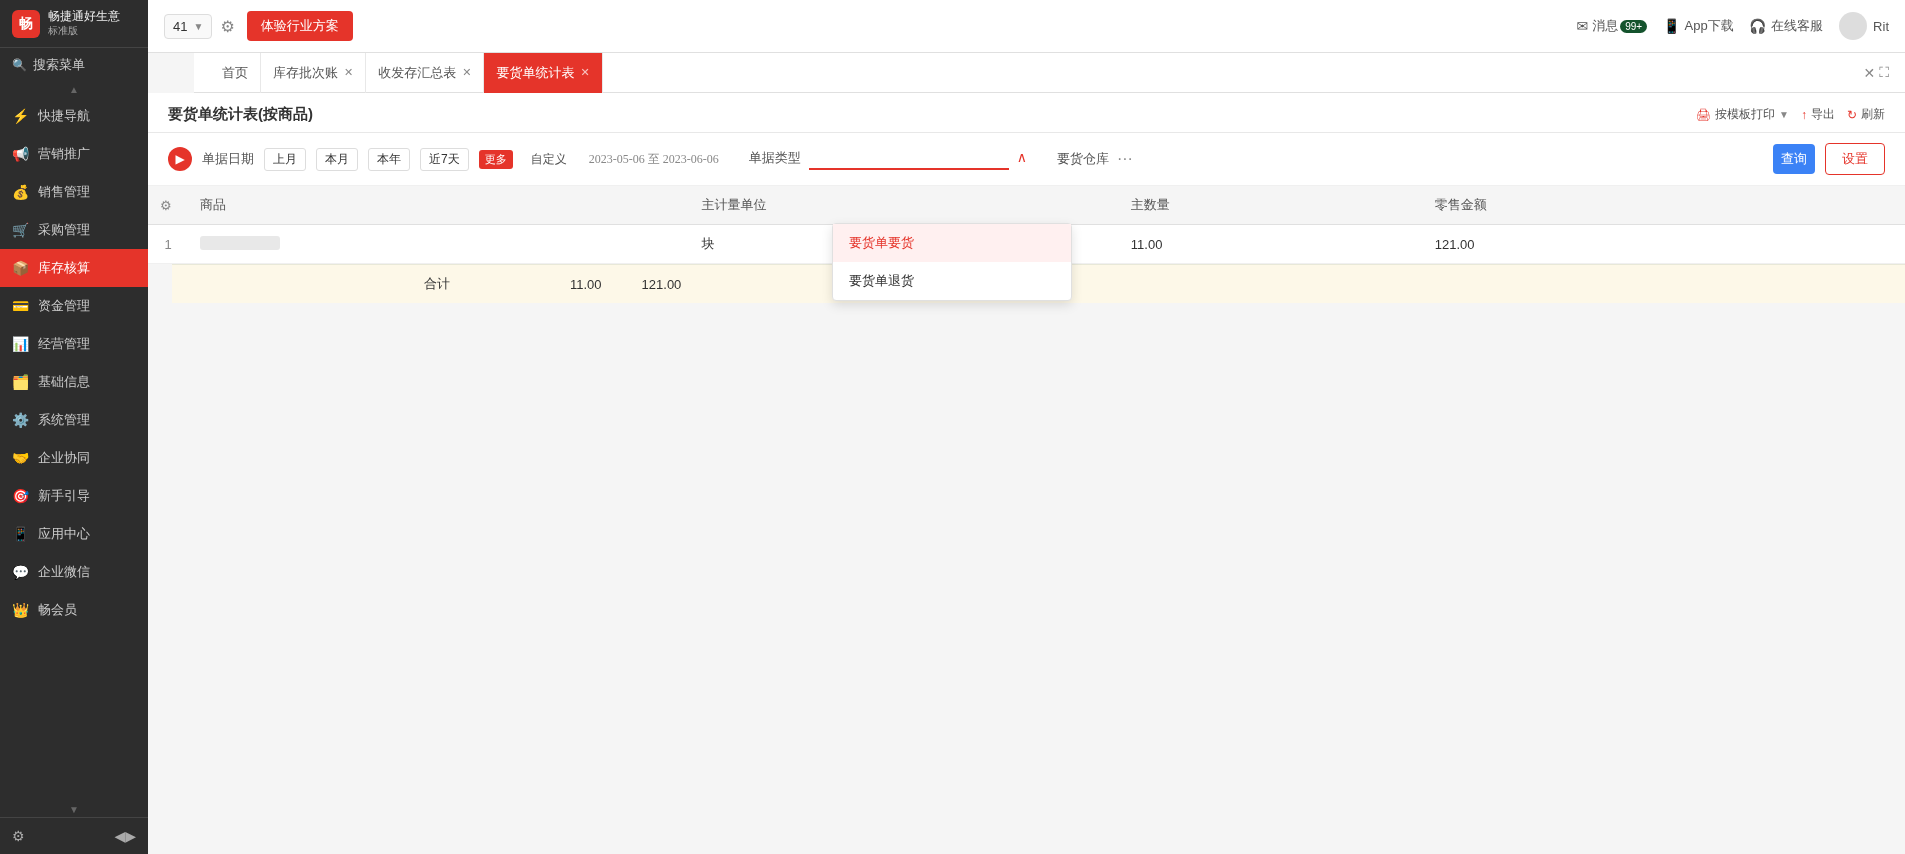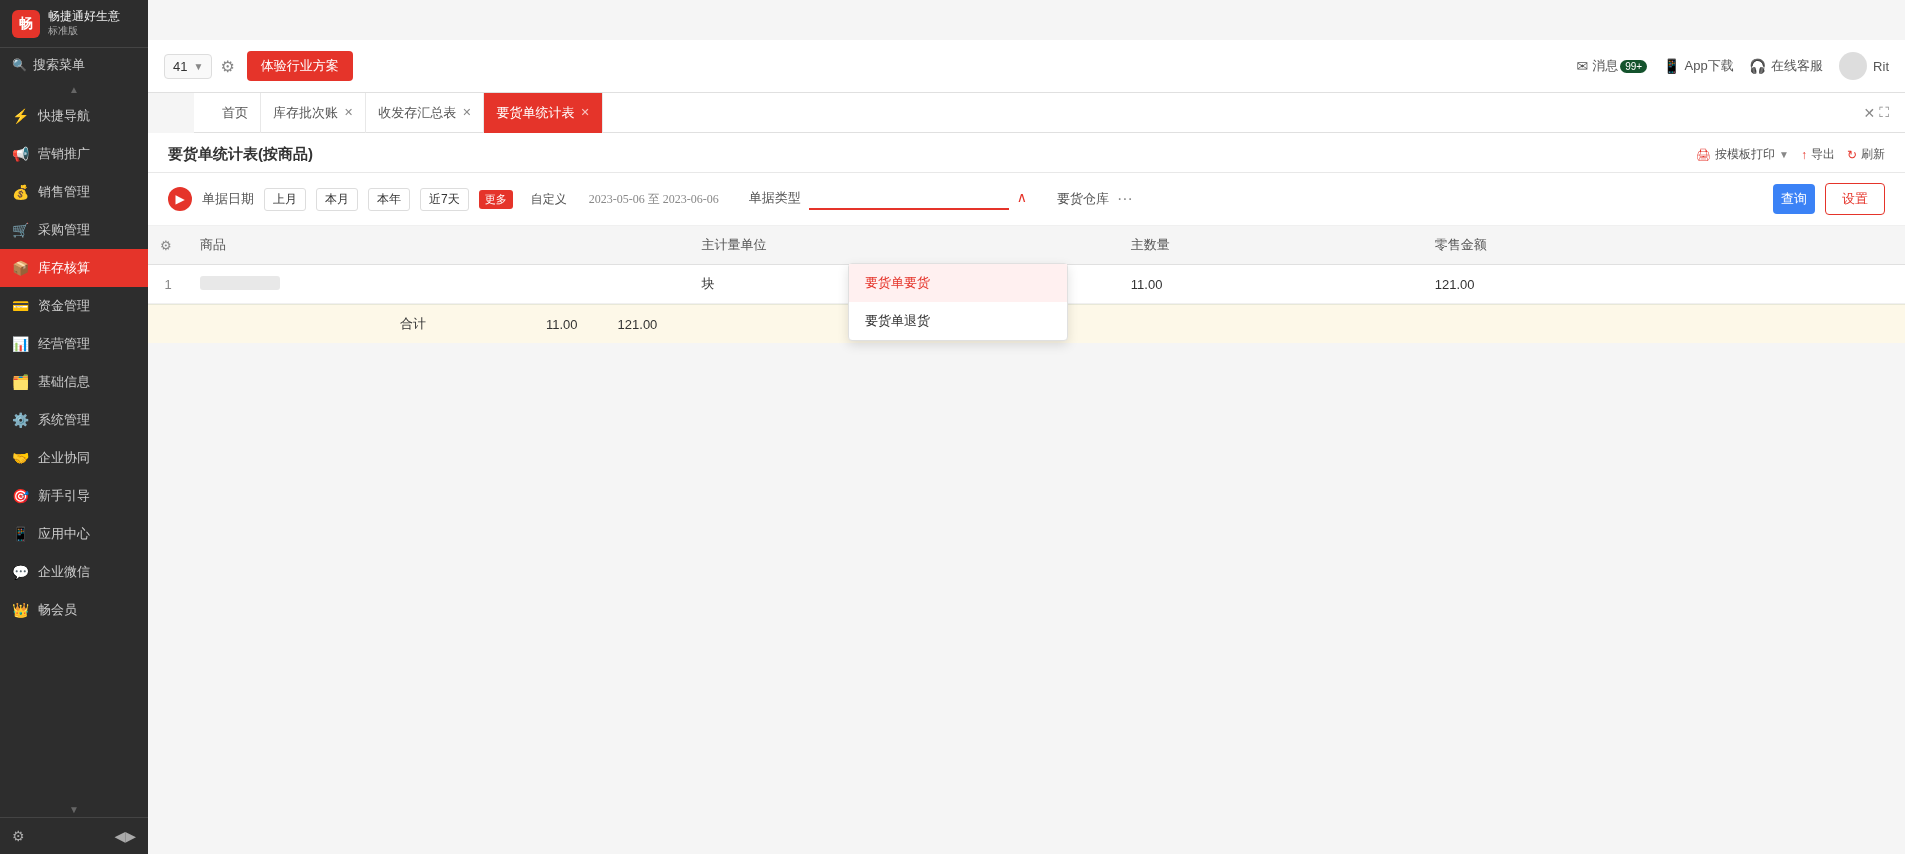--- a/index.html
+++ b/index.html
@@ -77,21 +77,20 @@
 
     
     .topbar {
       background: white;
       height: 53px;
       display: flex;
       align-items: center;
       padding: 0 16px;
       border-bottom: 1px solid #e0e0e0;
       flex-shrink: 0;
-      margin-top: 40px;
     }
     .topbar-left { display: flex; align-items: center; flex: 1; }
     .topbar-store {
       display: flex; align-items: center; font-size: 13px; color: #333;
       border: 1px solid #ddd; border-radius: 4px; padding: 4px 8px; margin-right: 8px;
       cursor: pointer; background: #f9f9f9;
     }
     .topbar-store .chevron { margin-left: 6px; color: #888; font-size: 10px; }
     .gear-icon { color: #888; cursor: pointer; font-size: 16px; margin-right: 12px; }
     .industry-btn {
@@ -203,27 +202,27 @@
     }
     .settings-btn {
       background: white; color: #e5342a; border: 1px solid #e5342a; border-radius: 4px;
       padding: 6px 16px; font-size: 13px; cursor: pointer;
     }
 
     
     .dropdown-overlay {
       position: absolute;
       top: 130px;
-      left: 700px;
+      left: 684px;
       z-index: 100;
       background: white;
       border: 1px solid #e0e0e0;
       border-radius: 4px;
       box-shadow: 0 4px 12px rgba(0,0,0,0.12);
-      width: 220px;
+      width: 240px;
     }
     .dropdown-item {
       padding: 10px 16px;
       cursor: pointer;
       font-size: 13px;
       color: #333;
     }
     .dropdown-item.selected { background: #fff0f0; color: #e5342a; }
 
     
@@ -259,20 +258,21 @@
     
     .table-footer {
       background: #fdf8e8;
       border-top: 1px solid #e8e8d8;
       display: flex;
       align-items: center;
       padding: 10px 12px;
       font-size: 13px;
       position: sticky;
       bottom: 0;
+      margin-left: 24px;
     }
     .footer-label { margin-left: 200px; color: #333; }
     .footer-qty { margin-left: 120px; color: #333; font-weight: 500; }
     .footer-amount { margin-left: 40px; color: #333; font-weight: 500; }
   </style>
 </head>
 <body>
 
 <div class="sidebar">
   <div class="sidebar-logo">

